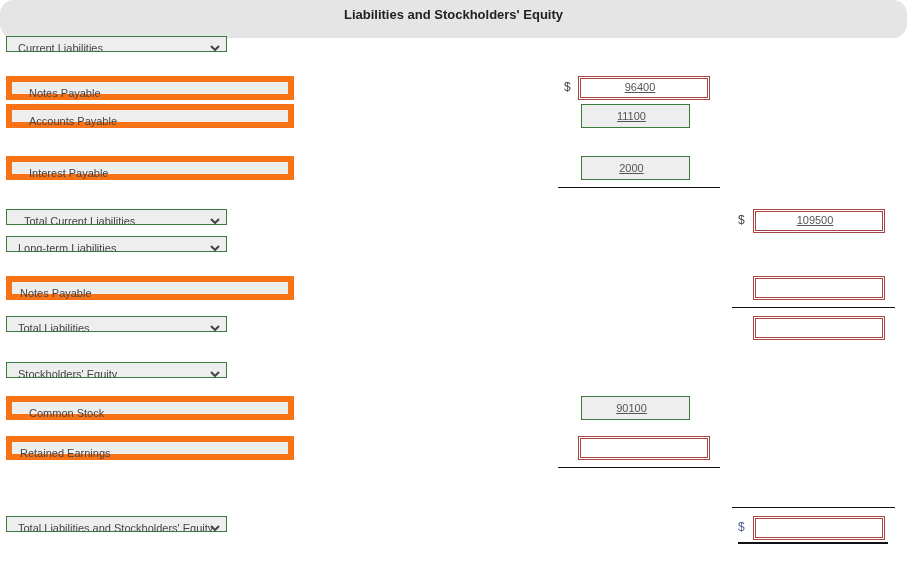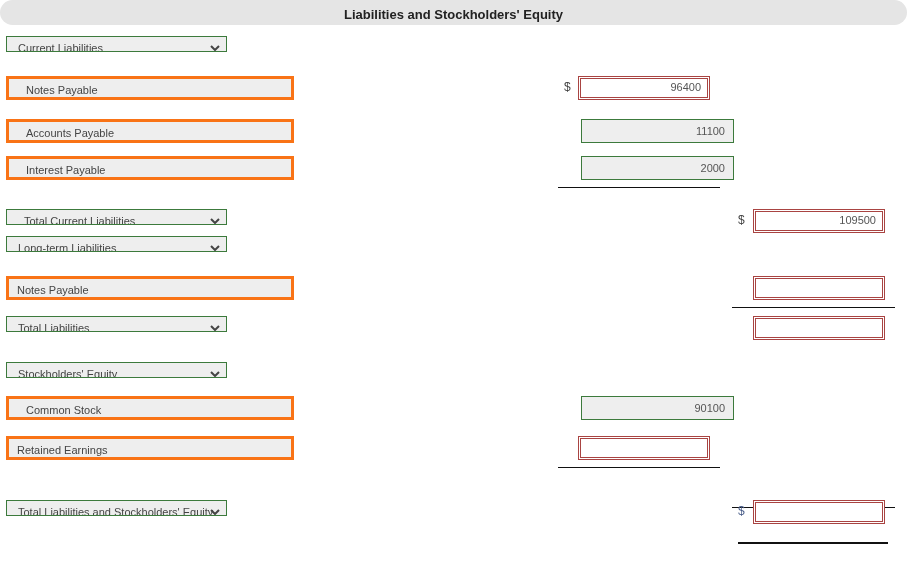--- a/index.html
+++ b/index.html
@@ -1,20 +1,20 @@
 <!DOCTYPE html>
 <html><head>
 <meta charset="utf-8">
 <style>
   * { box-sizing: border-box; margin: 0; padding: 0; }
   html, body { width: 921px; height: 573px; background: #ffffff; overflow: hidden; }
   body { font-family: "Liberation Sans", sans-serif; color: #333; position: relative; }
 
   .header {
-    position: absolute; left: 0; top: 0; width: 907px; height: 25px;
+    position: absolute; left: 0; top: 0; width: 907px; height: 38px;
     background: #e5e5e5;
     text-align: center; font-weight: bold; font-size: 13px; line-height: 29px; color: #222; border-radius: 14px;
   }
 
   .row { position: absolute; left: 0; width: 921px; height: 26px; }
 
   .sel {
     position: absolute; left: 6px; top: 0; width: 221px; height: 16px;
     background: #eeeeee; border: 1px solid #3c7a3c;
     font-size: 11px; line-height: 22px; color: #444;
@@ -22,33 +22,34 @@
   }
   .sel .txt { position: absolute; left: 11px; top: 0; }
   .sel.indent .txt { left: 17px; }
   .sel .chev {
     position: absolute; right: 6px; top: 0; font-size: 10px; color: #444; line-height: 22px;
   }
   .chev svg { display: block; margin-top: 8px; }
 
   .lbl {
     position: absolute; left: 6px; top: 0; width: 288px; height: 24px;
-    background: #eeeeee; border: 3px solid #f97316;
+    background: #eeeeee; border: 6px solid #f97316;
     font-size: 11px; line-height: 22px; color: #444; white-space: nowrap; text-decoration: underline;
   }
   .lbl .txt { position: absolute; left: 8px; }
   .lbl.indent .txt { left: 17px; }
 
   .inp {
     position: absolute; top: 0; height: 24px; width: 132px;
-    font-size: 11px; line-height: 20px; text-align: right; padding-right: 8px;
+    font-size: 11px; line-height: 20px; text-align: center; padding-right: 8px;
     color: #555;
+    text-decoration: underline;
   }
   .inp.err { background: #fff; border: 1px solid #a94442; outline: 1px solid #a94442; outline-offset: -3px; }
-  .inp.ok { background: #eeeeee; border: 1px solid #3c7a3c; width: 153px; line-height: 22px; }
+  .inp.ok { background: #eeeeee; border: 1px solid #3c7a3c; width: 109px; line-height: 22px; }
 
   .c1 { left: 578px; }
   .c1.ok { left: 581px; }
   .c2 { left: 753px; }
 
   .dollar { position: absolute; top: 0; font-size: 12px; line-height: 22px; color: #444; }
   .d1 { left: 564px; }
   .d2 { left: 738px; }
   .dollar.blue { color: #4a5e8a; }
 
@@ -72,21 +73,21 @@
 </div>
 
 <div class="row" style="top:76px;">
   <div class="lbl indent">
     <span class="txt">Notes Payable</span>
   </div>
   <span class="dollar d1">$</span>
   <div class="inp err c1">96400</div>
 </div>
 
-<div class="row" style="top:119px;">
+<div class="row" style="top:104px;">
   <div class="lbl indent">
     <span class="txt">Accounts Payable</span>
   </div>
   <div class="inp ok c1">11100</div>
 </div>
 
 <div class="row" style="top:156px;">
   <div class="lbl indent">
     <span class="txt">Interest Payable</span>
   </div>
@@ -161,21 +162,21 @@
     <span class="txt">Retained Earnings</span>
   </div>
   <div class="inp err c1"></div>
 </div>
 <div class="rule" style="left:558px; top:467px; width:162px;"></div>
 
 <div class="row" style="top:476px;">
 </div>
 <div class="rule" style="left:732px; top:507px; width:163px;"></div>
 
-<div class="row" style="top:500px;">
+<div class="row" style="top:516px;">
   <div class="sel">
     <span class="txt">Total Liabilities and Stockholders' Equity</span>
     <span class="chev">
         <svg width="10" height="7" viewBox="0 0 10 7">
           <path d="M1 1 L5 5 L9 1" stroke="#444" stroke-width="2" fill="none"></path>
         </svg>
       </span>
   </div>
   <span class="dollar d2 blue">$</span>
   <div class="inp err c2"></div>

